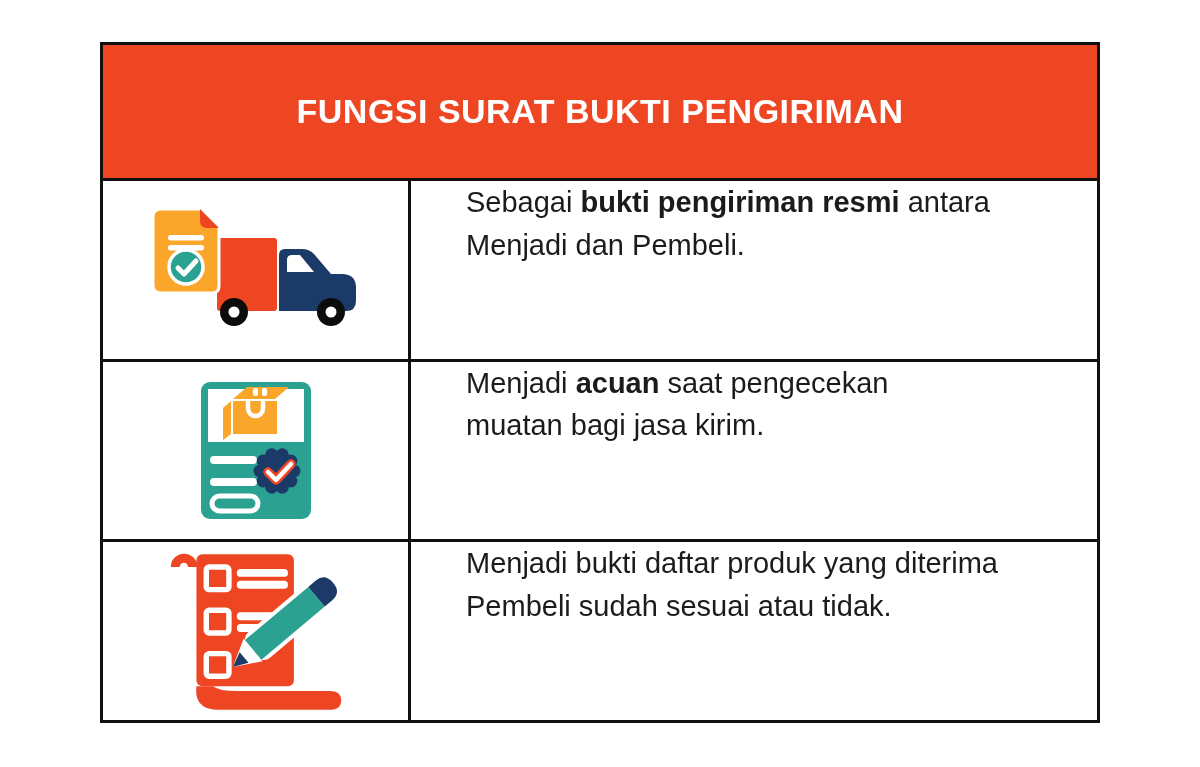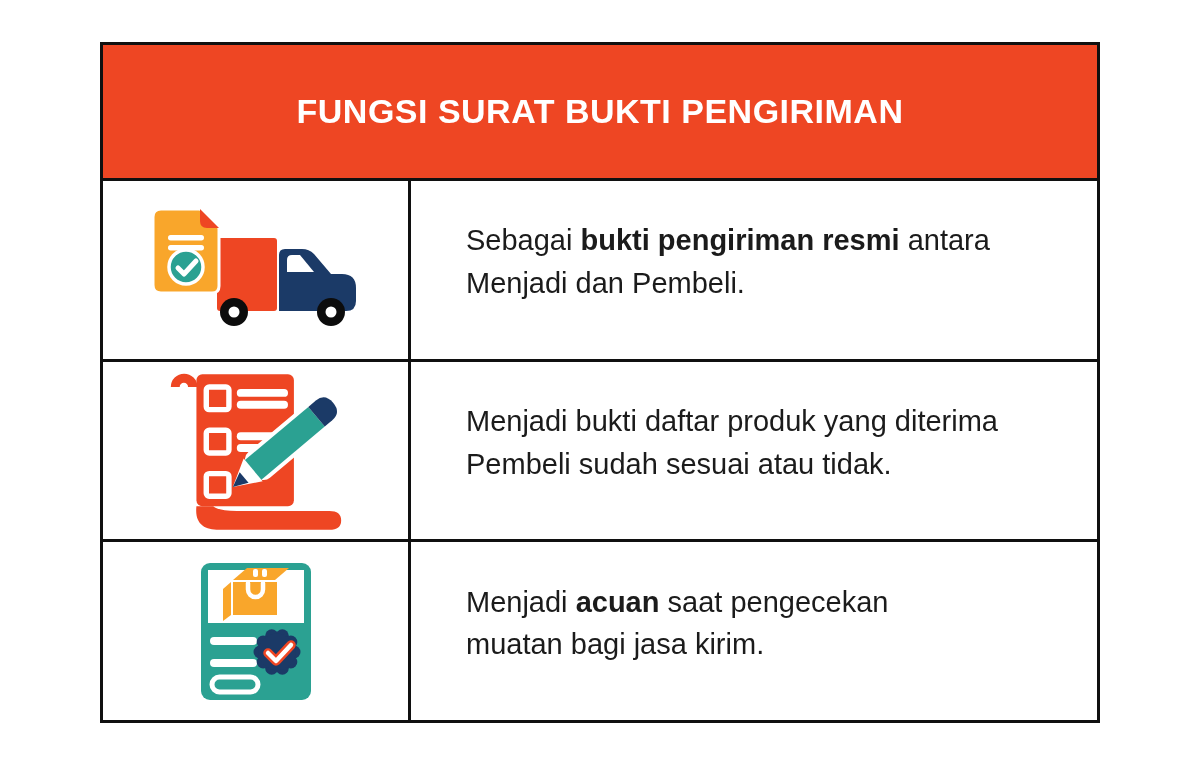--- a/index.html
+++ b/index.html
@@ -33,21 +33,21 @@
     display:flex;
     border-top:3px solid var(--border,#101010);
   }
   .icon-cell{
     flex:0 0 305px;
     border-right:3px solid var(--border,#101010);
     display:flex;align-items:center;justify-content:center;
   }
   .text-cell{
     flex:1 1 auto;
-    display:flex;align-items:center;
+    display:flex;
     padding:0 30px 16px 55px;
   }
   .text{
     margin:0;
     font-size:29px;line-height:1.47;
     color:var(--body-text,#1b1b1b);
   }
   .text strong{font-weight:700;}
   
   .f-red{fill:var(--orange-red,#EE4623);}
@@ -93,51 +93,20 @@
           </g>
         </svg>
       </div>
       <div class="text-cell">
         <p class="text"><span>Sebagai </span><strong>bukti pengiriman resmi</strong><span> antara</span><br><span>Menjadi dan Pembeli.</span></p>
       </div>
     </div>
 
     <div class="row">
       <div class="icon-cell">
-        <svg width="192" height="170" viewBox="0 0 195 172">
-          <g>
-            <path class="f-red" d="M11,21 A13.5,13.5 0 0 1 38,21 L28.5,21 A4.25,4.25 0 0 0 20,21 Z"></path>
-            <rect class="f-red" x="37" y="8" width="99" height="134" rx="6"></rect>
-            <path class="f-red" d="M37,142 C35,160 45,166 60,166 L172,166 Q184,166 184,156.5 Q184,147 172,147 L78,147 Q60,147 54,142 Z"></path>
-          </g>
-          <g>
-            <rect class="no-f s-w" stroke-width="5.5" x="47" y="21" width="23" height="23" rx="3"></rect>
-            <rect class="no-f s-w" stroke-width="5.5" x="47" y="65" width="23" height="23" rx="3"></rect>
-            <rect class="no-f s-w" stroke-width="5.5" x="47" y="109" width="23" height="23" rx="3"></rect>
-            <rect class="f-w" x="78" y="23" width="52" height="8" rx="4"></rect>
-            <rect class="f-w" x="78" y="35" width="52" height="8" rx="4"></rect>
-            <rect class="f-w" x="78" y="67" width="43" height="8" rx="4"></rect>
-            <rect class="f-w" x="78" y="79" width="33" height="8" rx="4"></rect>
-          </g>
-          <g transform="rotate(-40 77 120)">
-            <polygon class="f-w" points="73,120 100,105 100,135"></polygon>
-            <rect class="f-w" x="98" y="103" width="112" height="34" rx="10"></rect>
-            <polygon class="f-navy" points="73,120 88,113 88,127"></polygon>
-            <rect class="f-teal" x="100" y="107" width="84" height="26"></rect>
-            <path class="f-navy" d="M184,107 h10 q12,0 12,13 t-12,13 h-10 z"></path>
-          </g>
-        </svg>
-      </div>
-      <div class="text-cell">
-        <p class="text"><span>Menjadi bukti daftar produk yang diterima</span><strong></strong><span></span><br><span>Pembeli sudah sesuai atau tidak.</span></p>
-      </div>
-    </div>
-
-    <div class="row">
-      <div class="icon-cell">
         <svg width="110" height="137" viewBox="0 0 110 137">
           <rect class="f-teal" x="0" y="0" width="110" height="137" rx="9"></rect>
           <rect class="f-w" x="7" y="7" width="96" height="53"></rect>
           <g>
             <polygon class="f-amber" points="22,26 30,19 30,52 22,58"></polygon>
             <rect class="f-amber" x="32" y="19" width="44" height="33"></rect>
             <polygon class="f-amber" points="32,17 46,5 88,5 74,17"></polygon>
             <rect class="f-w" x="52" y="6" width="5" height="8" rx="2"></rect>
             <rect class="f-w" x="61" y="6" width="5" height="8" rx="2"></rect>
             <path class="no-f s-w rc" stroke-width="4.5" d="M47,20 v6.5 a7.5,7.5 0 0 0 15,0 V20"></path>
@@ -162,14 +131,45 @@
             <path class="no-f s-red rc" stroke-width="9.5" d="M67,90 l8,8 l15,-16"></path>
             <path class="no-f s-w rc" stroke-width="4.5" d="M67,90 l8,8 l15,-16"></path>
           </g>
         </svg>
       </div>
       <div class="text-cell">
         <p class="text"><span>Menjadi </span><strong>acuan</strong><span> saat pengecekan</span><br><span>muatan bagi jasa kirim.</span></p>
       </div>
     </div>
 
+    <div class="row">
+      <div class="icon-cell">
+        <svg width="192" height="170" viewBox="0 0 195 172">
+          <g>
+            <path class="f-red" d="M11,21 A13.5,13.5 0 0 1 38,21 L28.5,21 A4.25,4.25 0 0 0 20,21 Z"></path>
+            <rect class="f-red" x="37" y="8" width="99" height="134" rx="6"></rect>
+            <path class="f-red" d="M37,142 C35,160 45,166 60,166 L172,166 Q184,166 184,156.5 Q184,147 172,147 L78,147 Q60,147 54,142 Z"></path>
+          </g>
+          <g>
+            <rect class="no-f s-w" stroke-width="5.5" x="47" y="21" width="23" height="23" rx="3"></rect>
+            <rect class="no-f s-w" stroke-width="5.5" x="47" y="65" width="23" height="23" rx="3"></rect>
+            <rect class="no-f s-w" stroke-width="5.5" x="47" y="109" width="23" height="23" rx="3"></rect>
+            <rect class="f-w" x="78" y="23" width="52" height="8" rx="4"></rect>
+            <rect class="f-w" x="78" y="35" width="52" height="8" rx="4"></rect>
+            <rect class="f-w" x="78" y="67" width="43" height="8" rx="4"></rect>
+            <rect class="f-w" x="78" y="79" width="33" height="8" rx="4"></rect>
+          </g>
+          <g transform="rotate(-40 77 120)">
+            <polygon class="f-w" points="73,120 100,105 100,135"></polygon>
+            <rect class="f-w" x="98" y="103" width="112" height="34" rx="10"></rect>
+            <polygon class="f-navy" points="73,120 88,113 88,127"></polygon>
+            <rect class="f-teal" x="100" y="107" width="84" height="26"></rect>
+            <path class="f-navy" d="M184,107 h10 q12,0 12,13 t-12,13 h-10 z"></path>
+          </g>
+        </svg>
+      </div>
+      <div class="text-cell">
+        <p class="text"><span>Menjadi bukti daftar produk yang diterima</span><strong></strong><span></span><br><span>Pembeli sudah sesuai atau tidak.</span></p>
+      </div>
+    </div>
+
   </div>
 </div>
 
 </body></html>

